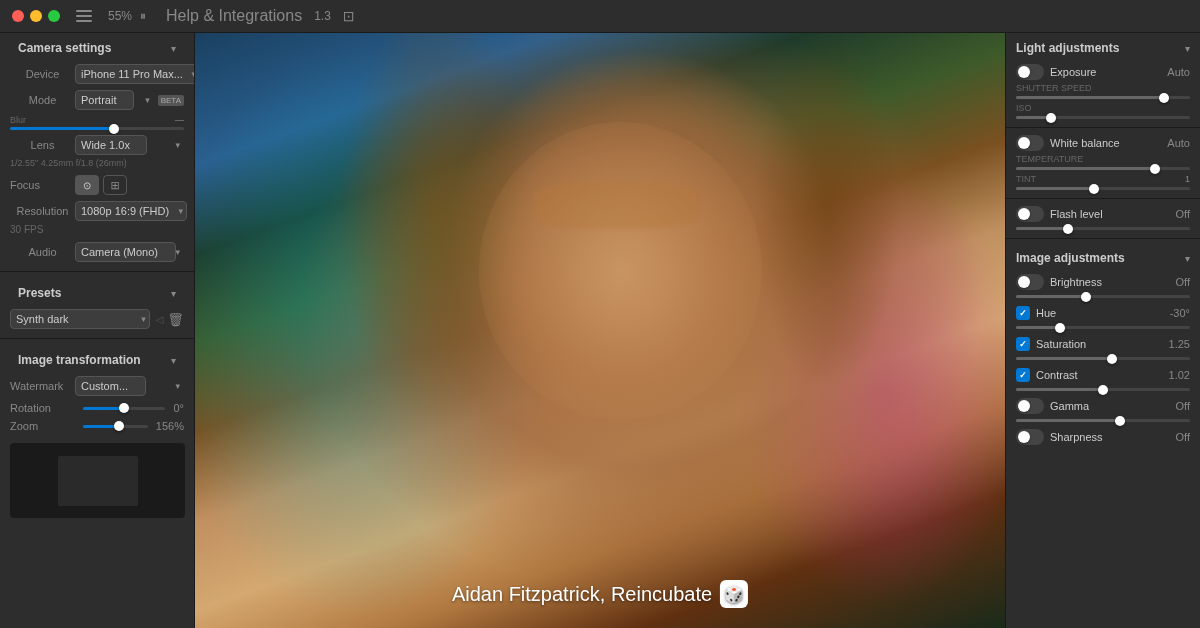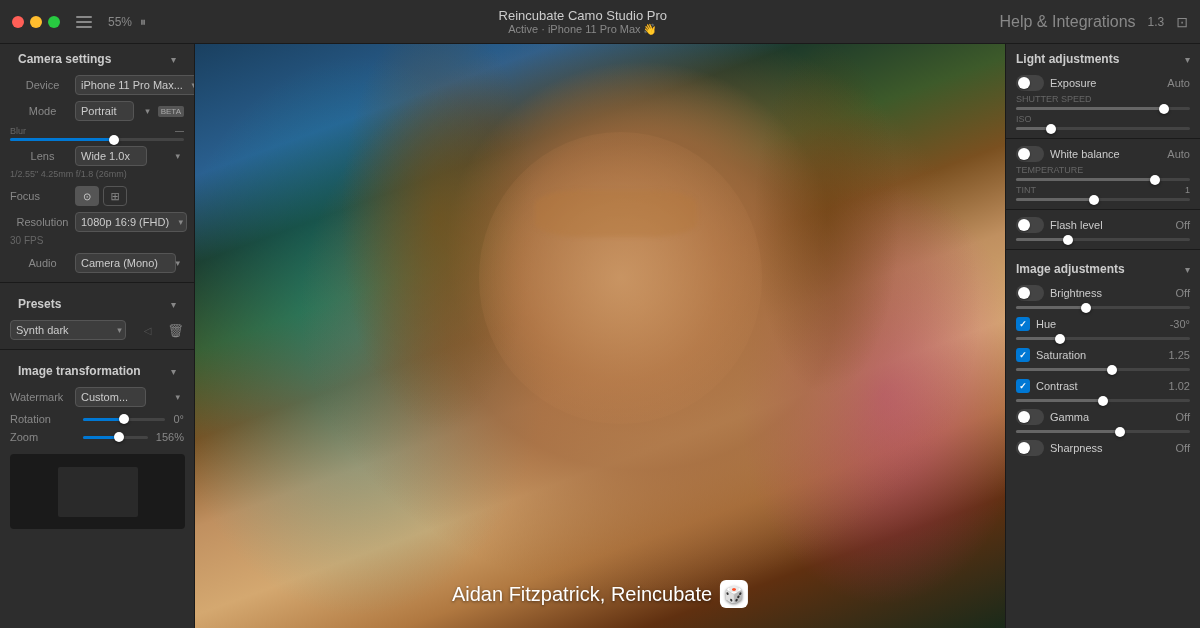--- a/index.html
+++ b/index.html
@@ -8,21 +8,21 @@
       background: #1e1e1e;
       width: 1200px;
       height: 628px;
       overflow: hidden;
       display: flex;
       flex-direction: column;
     }
 
     
     .titlebar {
-      height: 44px;
+      height: 33px;
       background: #2d2d2d;
       display: flex;
       align-items: center;
       padding: 0 12px;
       border-bottom: 1px solid #1a1a1a;
       flex-shrink: 0;
     }
     .titlebar-dots {
       display: flex;
       gap: 6px;
@@ -238,21 +238,21 @@
     }
     .divider {
       height: 1px;
       background: #1a1a1a;
       margin: 6px 0;
     }
     .presets-row {
       display: flex;
       align-items: center;
       padding: 3px 10px;
-      gap: 16px;
+      gap: 4px;
     }
     .preset-select-wrapper {
       flex: 1;
       position: relative;
     }
     .preset-select-wrapper::after {
       content: '▾';
       position: absolute;
       right: 4px;
       top: 50%;
@@ -551,24 +551,20 @@
     <div class="dot dot-yellow"></div>
     <div class="dot dot-green"></div>
   </div>
   <div class="sidebar-toggle">
     <span></span>
       <span></span>
       <span></span>
   </div>
   <span class="titlebar-zoom">55%</span>
   <span class="titlebar-pause">⏸</span>
-  <div style="flex:1; text-align:center;">
-    <div class="titlebar-title">Reincubate Camo Studio Pro</div>
-    <div class="titlebar-subtitle">Active · iPhone 11 Pro Max 👋</div>
-  </div>
   <div class="titlebar-right">
     <span class="titlebar-help">Help &amp; Integrations</span>
     <span class="titlebar-version">1.3</span>
     <span class="titlebar-layout">⊡</span>
   </div>
 </div>
 
 <div class="main-content">
 
   <div class="left-panel">

